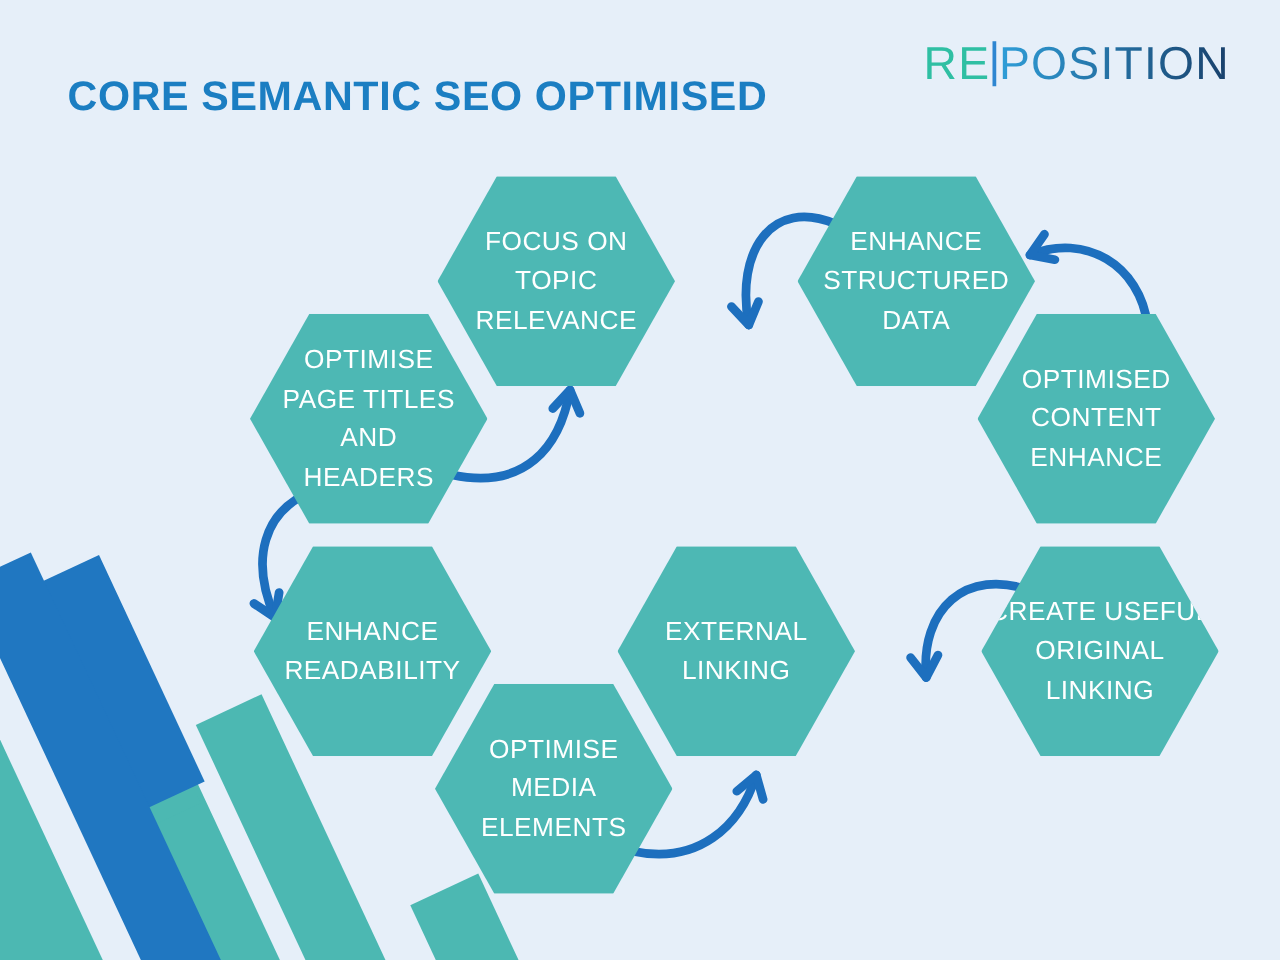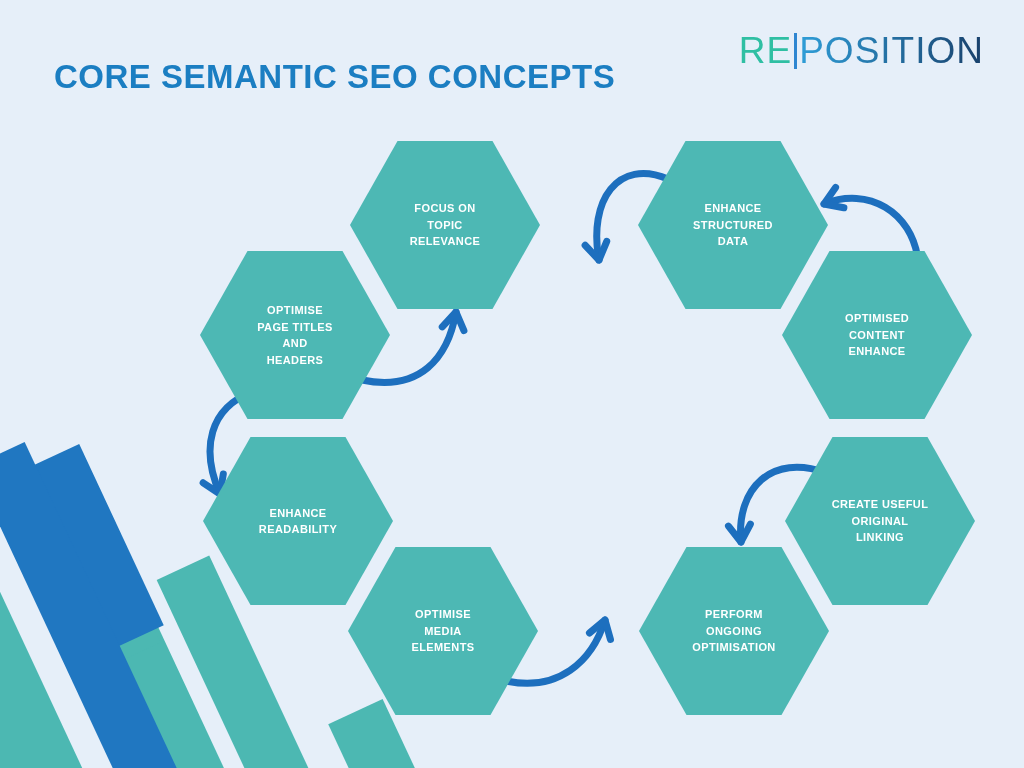--- a/index.html
+++ b/index.html
@@ -47,21 +47,21 @@
   }
   
   .hex{
     position:absolute;width:190px;height:168px;
     background:var(--hexagon,#4db8b4);
     clip-path:polygon(25% 0%,75% 0%,100% 50%,75% 100%,25% 100%,0% 50%);
     display:flex;align-items:center;justify-content:center;text-align:center;
   }
   .hex-label{
     color:var(--hexagon-text,#ffffff);
-    font-weight:bold;font-size:11px;line-height:1.5;letter-spacing:.4px;
+    font-weight:normal;font-size:21px;line-height:1.5;letter-spacing:.4px;
     white-space:pre-line;
   }
   .hex1 {left:350px;top:141px;}
   .hex2 {left:200px;top:251px;}
   .hex3 {left:494px;top:251px;}
   .hex4 {left:638px;top:141px;}
   .hex5 {left:782px;top:251px;}
   .hex6 {left:203px;top:437px;}
   .hex7 {left:494px;top:437px;}
   .hex8 {left:348px;top:547px;}
@@ -87,21 +87,21 @@
   <div>
     <div class="stripe teal s-t1"></div>
     <div class="stripe teal s-t2"></div>
     <div class="stripe teal s-t3"></div>
     <div class="stripe teal s-t4"></div>
     <div class="stripe teal s-sq"></div>
     <div class="stripe blue s-b2"></div>
     <div class="stripe blue s-b1"></div>
   </div>
 
-  <h1 class="page-title">CORE SEMANTIC SEO CONCEPTS</h1>
+  <h1 class="page-title">CORE SEMANTIC SEO OPTIMISED</h1>
 
   <div class="logo">
     <span class="re">RE</span>
     <span class="bar"></span>
     <span class="position">POSITION</span>
   </div>
 
   <svg class="arrows" width="1024" height="768" viewBox="0 0 1024 768">
     <defs>
       <marker id="ah" markerUnits="userSpaceOnUse" markerWidth="34" markerHeight="34" refX="24" refY="17" orient="auto">
@@ -134,29 +134,28 @@
   </div>
   <div class="hex hex5">
     <span class="hex-label">OPTIMISED
 CONTENT
 ENHANCE</span>
   </div>
   <div class="hex hex6">
     <span class="hex-label">ENHANCE
 READABILITY</span>
   </div>
+  <div class="hex hex7">
+    <span class="hex-label">EXTERNAL
+LINKING</span>
+  </div>
   <div class="hex hex8">
     <span class="hex-label">OPTIMISE
 MEDIA
 ELEMENTS</span>
-  </div>
-  <div class="hex hex9">
-    <span class="hex-label">PERFORM
-ONGOING
-OPTIMISATION</span>
   </div>
   <div class="hex hex10">
     <span class="hex-label">CREATE USEFUL
 ORIGINAL
 LINKING</span>
   </div>
 
 </div>
 
 </body></html>

